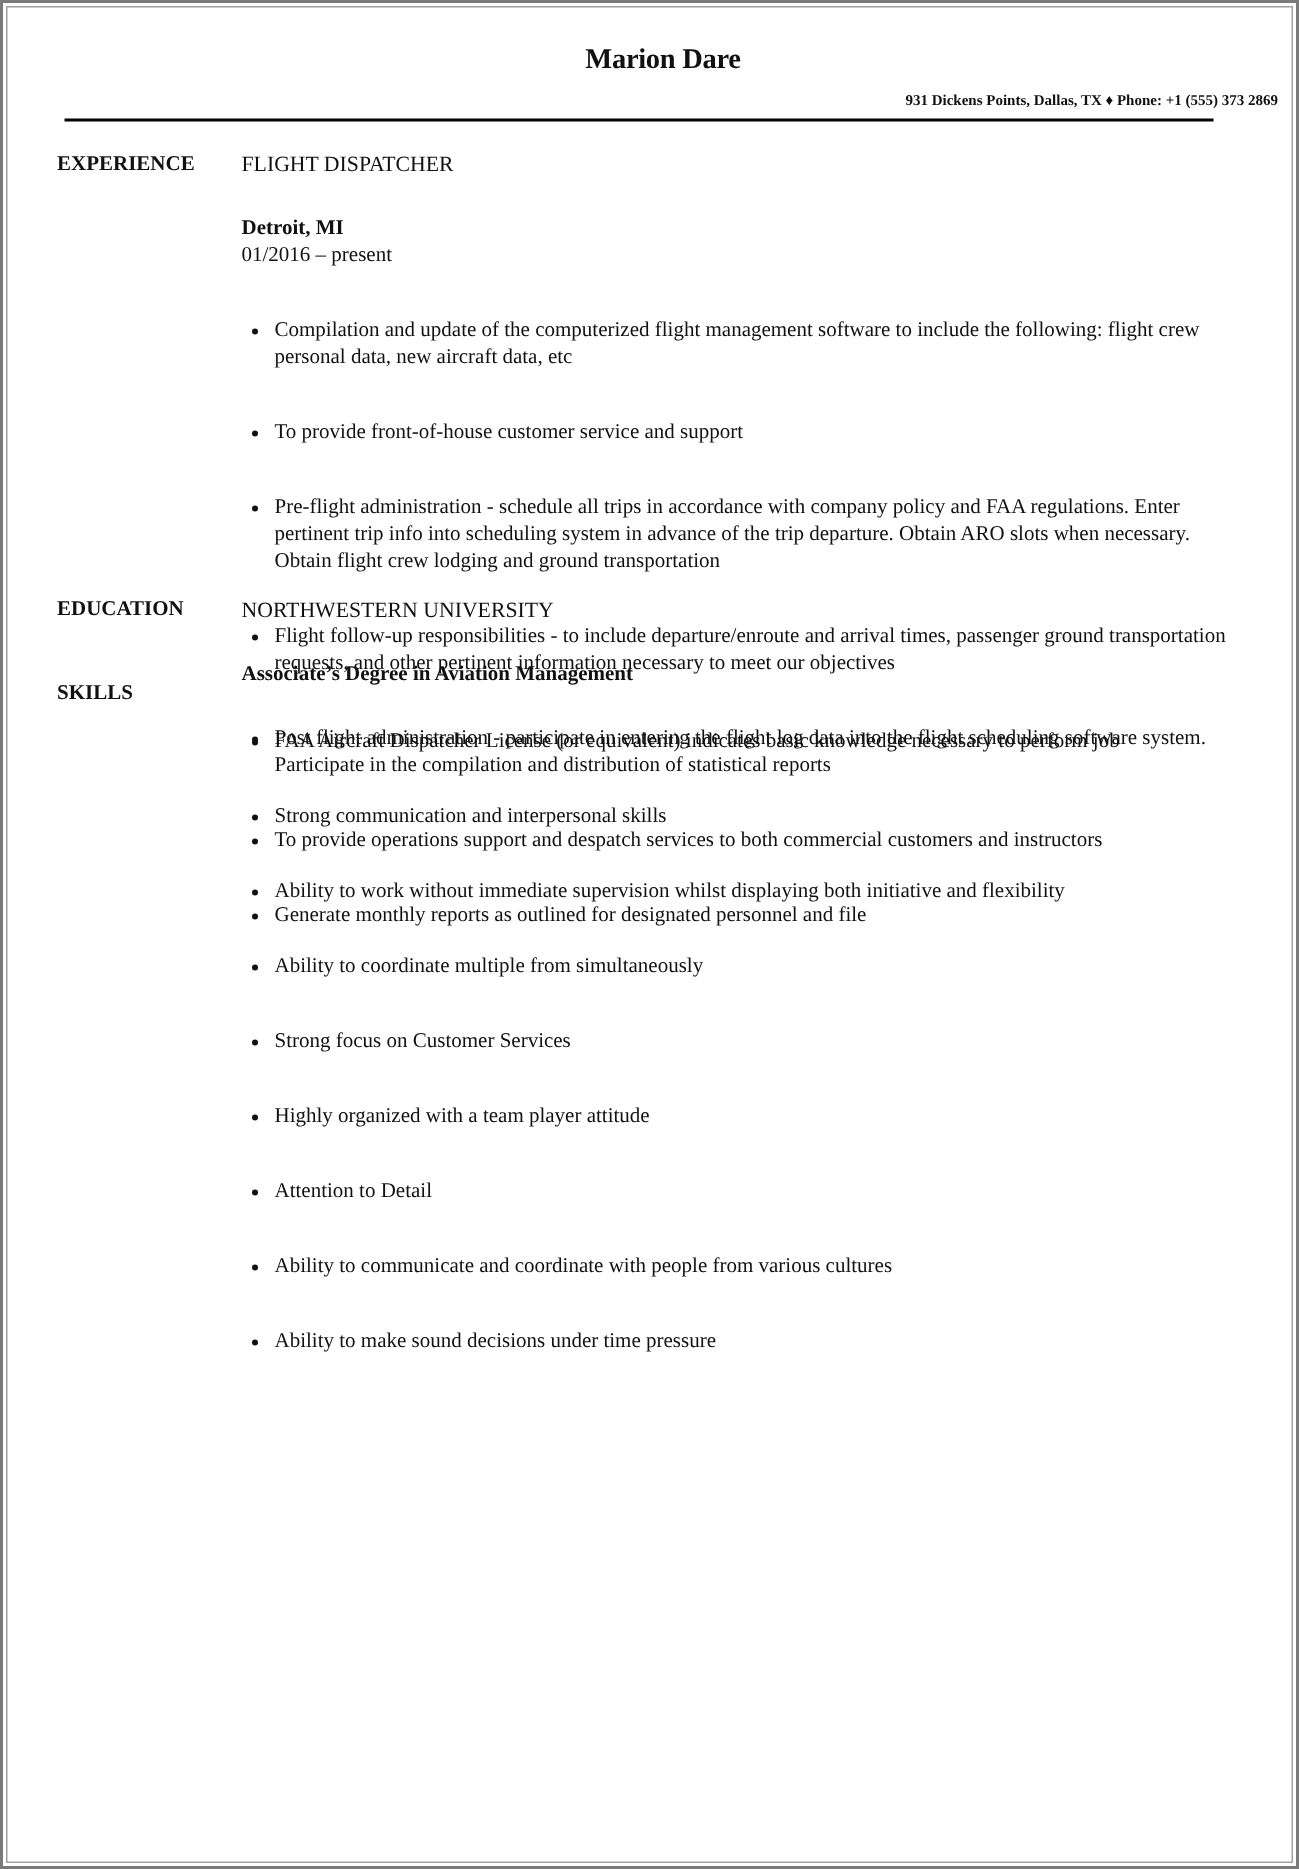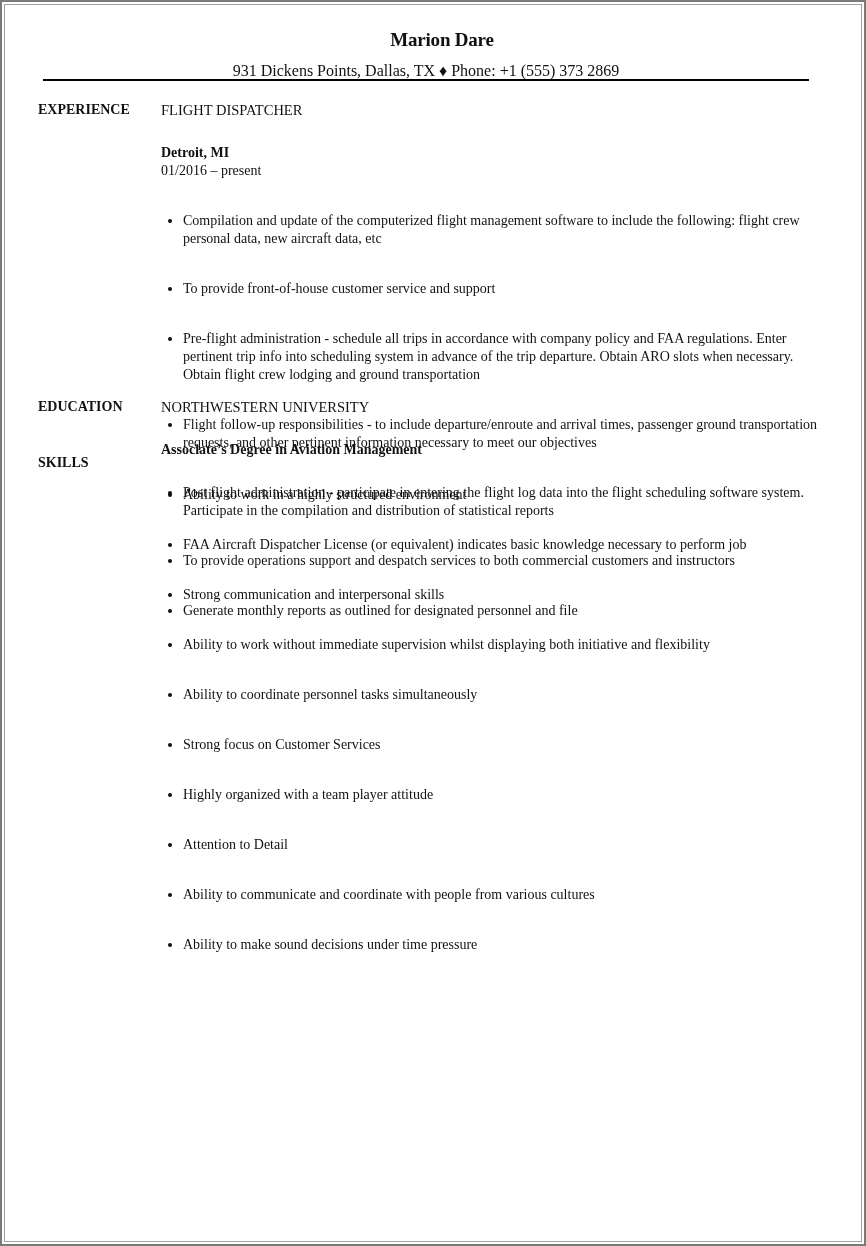--- a/index.html
+++ b/index.html
@@ -41,23 +41,23 @@
       text-align: center;
       font-size: 19px;
       font-weight: bold;
       letter-spacing: -0.2px;
       padding-left: 16px;
     }
     .contact {
       position: absolute;
       top: 62px;
       left: 0; width: 852px;
-      text-align: center;
-      font-size: 16px;
-      font-weight: normal;
+      text-align: right;
+      font-size: 10px;
+      font-weight: bold;
     }
     .rule {
       position: absolute;
       left: 43px;
       top: 79px;
       width: 766px;
       height: 2px;
       background: #000;
     }
     .section {
@@ -146,25 +146,24 @@
     <div class="section-body">
       <div class="school">NORTHWESTERN UNIVERSITY</div>
       <div class="degree">Associate’s Degree in Aviation Management</div>
     </div>
   </div>
 
   <div class="section" style="top:454px;">
     <div class="section-label">SKILLS</div>
     <div class="section-body">
       <ul class="bullets">
-        <li>Ability to work in a highly structured environment</li>
         <li>FAA Aircraft Dispatcher License (or equivalent) indicates basic knowledge necessary to perform job</li>
         <li>Strong communication and interpersonal skills</li>
         <li>Ability to work without immediate supervision whilst displaying both initiative and flexibility</li>
-        <li>Ability to coordinate personnel tasks simultaneously</li>
+        <li>Ability to coordinate multiple from simultaneously</li>
         <li>Strong focus on Customer Services</li>
         <li>Highly organized with a team player attitude</li>
         <li>Attention to Detail</li>
         <li>Ability to communicate and coordinate with people from various cultures</li>
         <li>Ability to make sound decisions under time pressure</li>
       </ul>
     </div>
   </div>
 
 </div>

